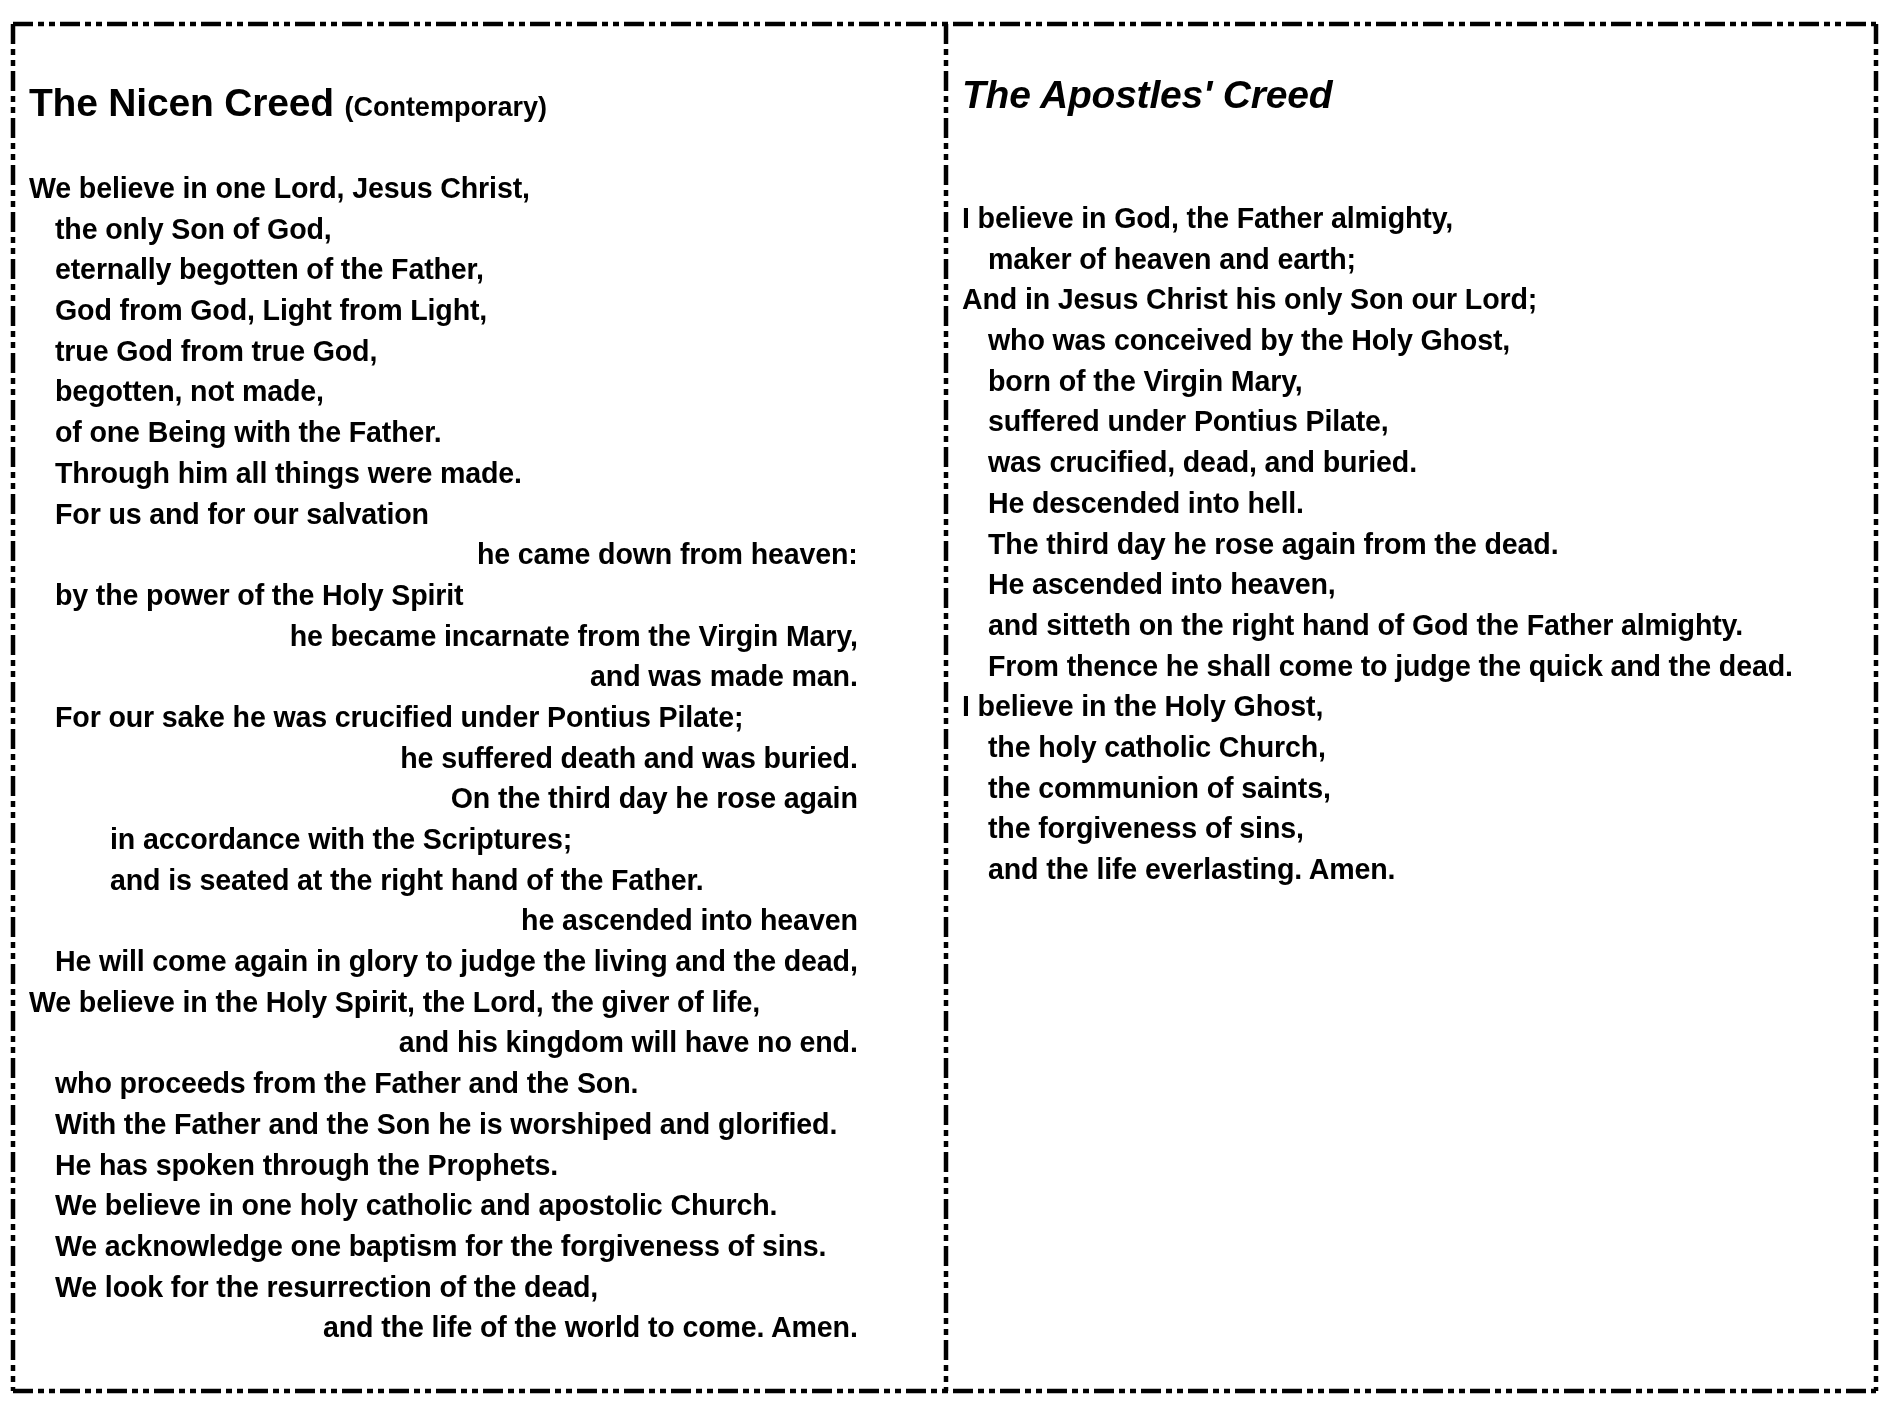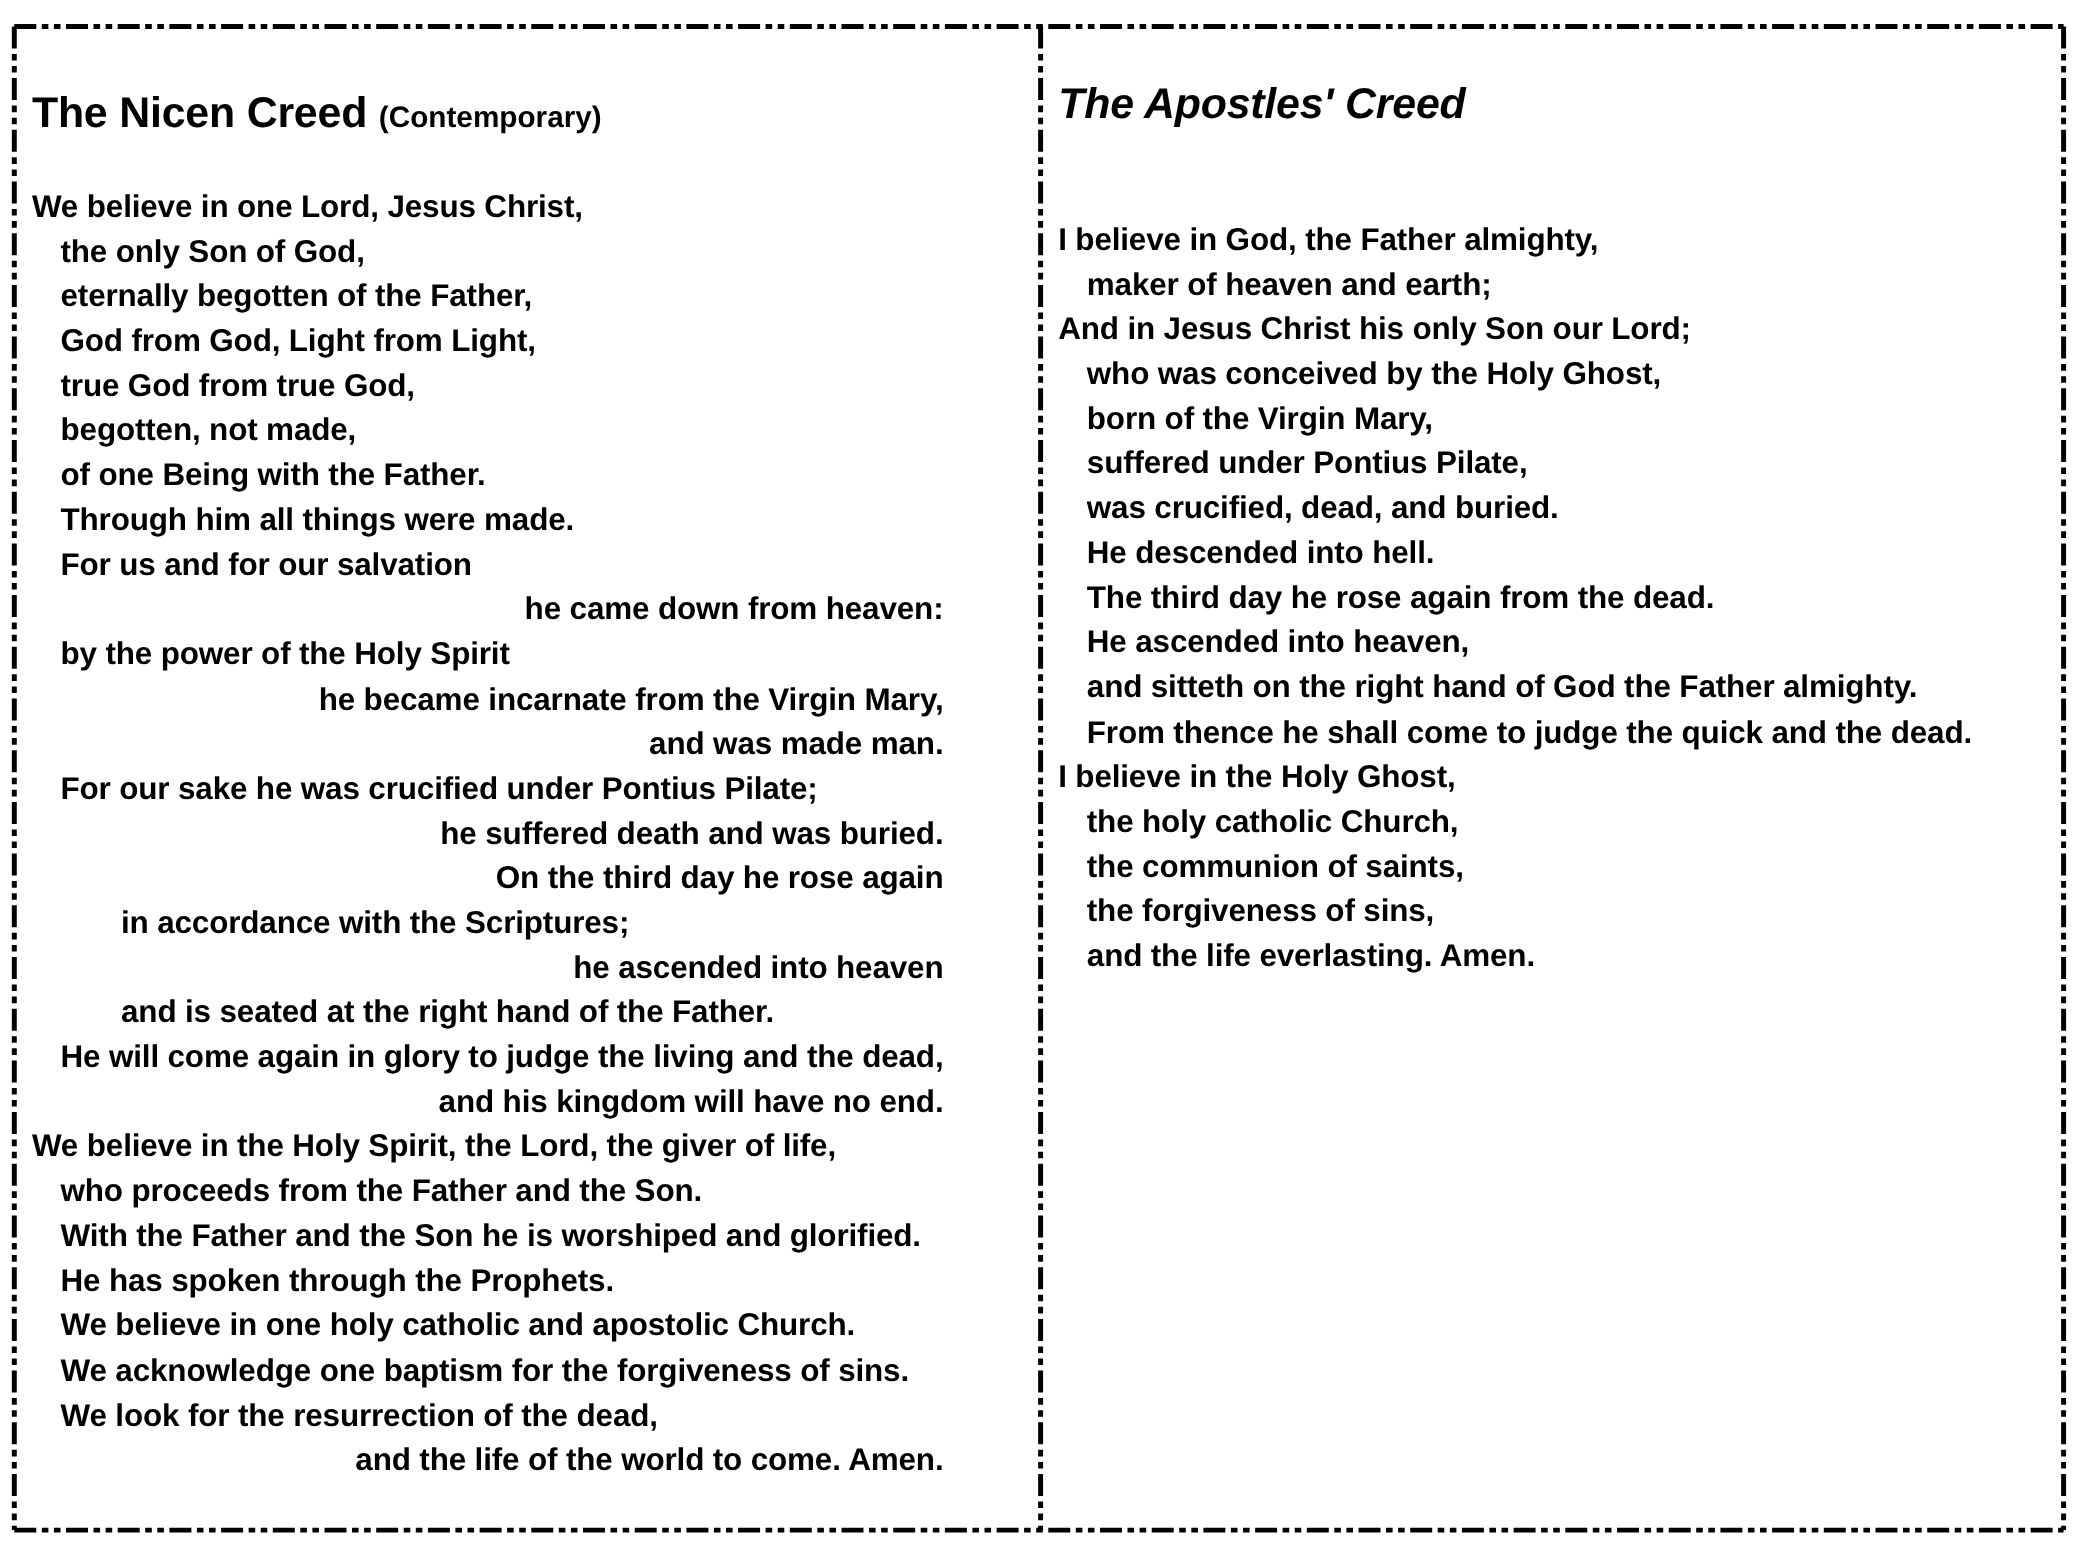--- a/index.html
+++ b/index.html
@@ -98,25 +98,25 @@
       <span class="line lvl-1">Through him all things were made.</span>
       <span class="line lvl-1">For us and for our salvation</span>
       <span class="line lvl-2">he came down from heaven:</span>
       <span class="line lvl-1">by the power of the Holy Spirit</span>
       <span class="line lvl-2">he became incarnate from the Virgin Mary,</span>
       <span class="line lvl-2">and was made man.</span>
       <span class="line lvl-1">For our sake he was crucified under Pontius Pilate;</span>
       <span class="line lvl-2">he suffered death and was buried.</span>
       <span class="line lvl-2">On the third day he rose again</span>
       <span class="line lvl-3">in accordance with the Scriptures;</span>
+      <span class="line lvl-3">and is seated at the right hand of the Father.</span>
       <span class="line lvl-2">he ascended into heaven</span>
-      <span class="line lvl-3">and is seated at the right hand of the Father.</span>
       <span class="line lvl-1">He will come again in glory to judge the living and the dead,</span>
+      <span class="line lvl-0">We believe in the Holy Spirit, the Lord, the giver of life,</span>
       <span class="line lvl-2">and his kingdom will have no end.</span>
-      <span class="line lvl-0">We believe in the Holy Spirit, the Lord, the giver of life,</span>
       <span class="line lvl-1">who proceeds from the Father and the Son.</span>
       <span class="line lvl-1">With the Father and the Son he is worshiped and glorified.</span>
       <span class="line lvl-1">He has spoken through the Prophets.</span>
       <span class="line lvl-1">We believe in one holy catholic and apostolic Church.</span>
       <span class="line lvl-1">We acknowledge one baptism for the forgiveness of sins.</span>
       <span class="line lvl-1">We look for the resurrection of the dead,</span>
       <span class="line lvl-2">and the life of the world to come. Amen.</span>
     </div>
 </section>
 

